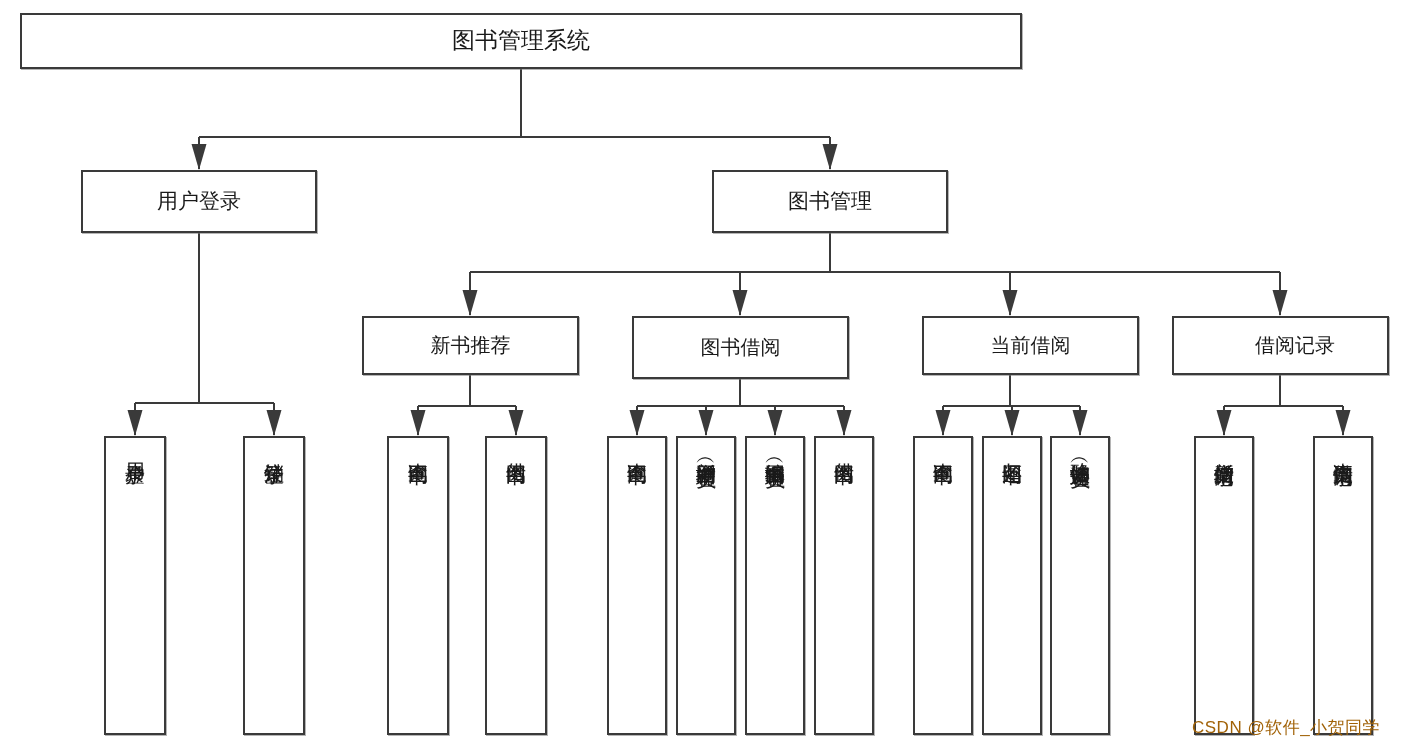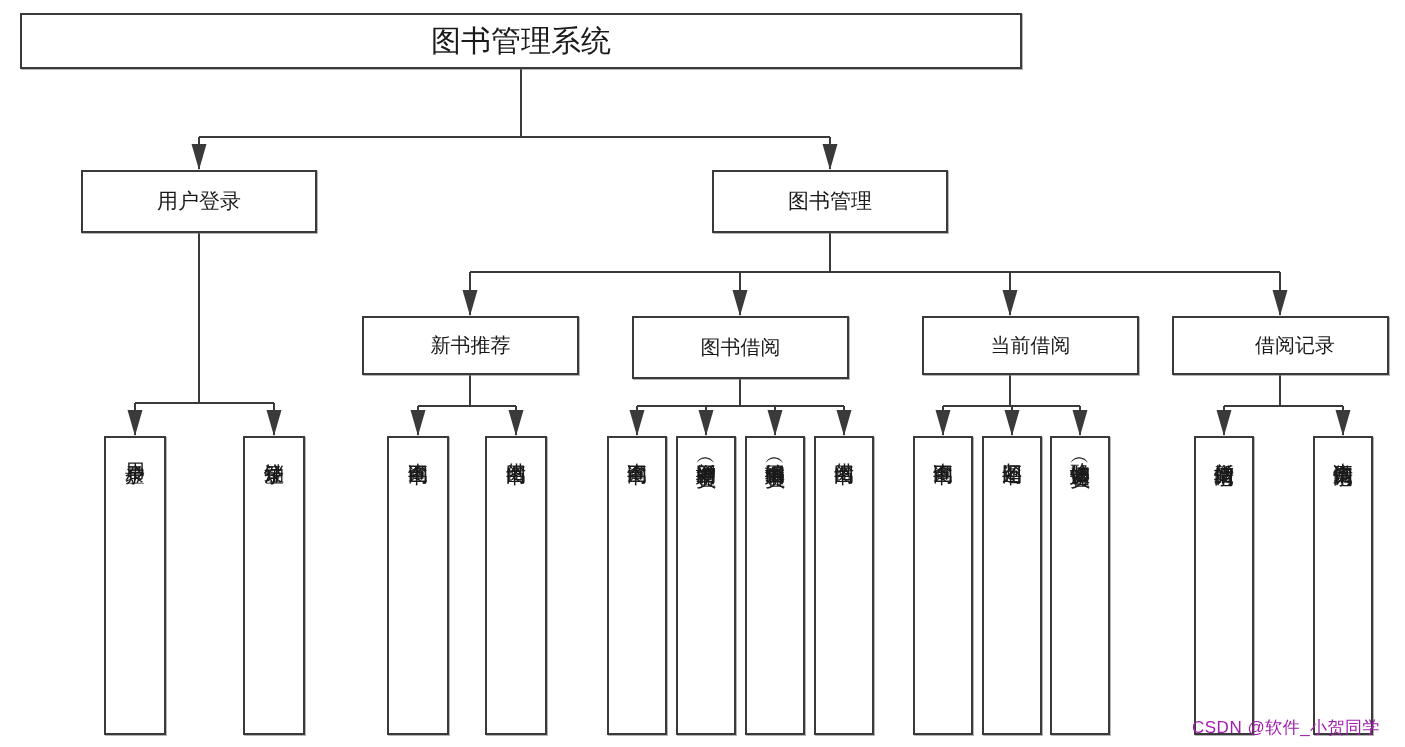--- a/index.html
+++ b/index.html
@@ -44,21 +44,21 @@
   .node.vert {
     align-items: flex-start;
     padding-top: 9px;
   }
   .node.vert .lbl {
     writing-mode: vertical-rl;
     text-orientation: upright;
     letter-spacing: 1px;
     line-height: 1.05;
   }
-  #root-node { font-size: 30px; }
+  #root-node { font-size: 23px; }
   .lvl1 { font-size: 21px; }
   .lvl2 { font-size: 20px; }
   .leaf .lbl { font-size: 20px; }
   #watermark {
     position: absolute;
     color: #bdbdbd;
     font-size: 17px;
     white-space: nowrap;
     letter-spacing: 0.5px;
   }
@@ -180,14 +180,14 @@
   <div class="node vert leaf" id="leaf-10" style="left: 1050px; top: 436px; width: 60px; height: 299px;">
     <span class="lbl">确认归还（管理员）</span>
   </div>
   <div class="node vert leaf" id="leaf-11" style="left: 1194px; top: 436px; width: 60px; height: 299px;">
     <span class="lbl">新增借阅记录</span>
   </div>
   <div class="node vert leaf" id="leaf-12" style="left: 1313px; top: 436px; width: 60px; height: 299px;">
     <span class="lbl">查询借阅记录</span>
   </div>
 
-  <div id="watermark" style="left: 1192px; top: 716px; color: #a21caf;">CSDN @软件_小贺同学</div>
+  <div id="watermark" style="left: 1192px; top: 716px; color: #a16207;">CSDN @软件_小贺同学</div>
 </div>
 
 </body></html>

